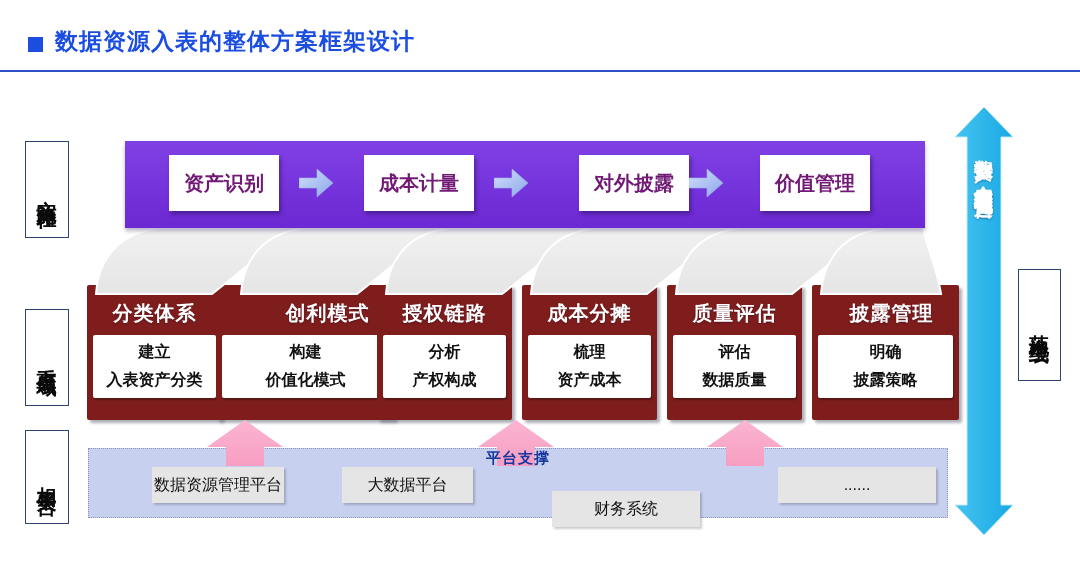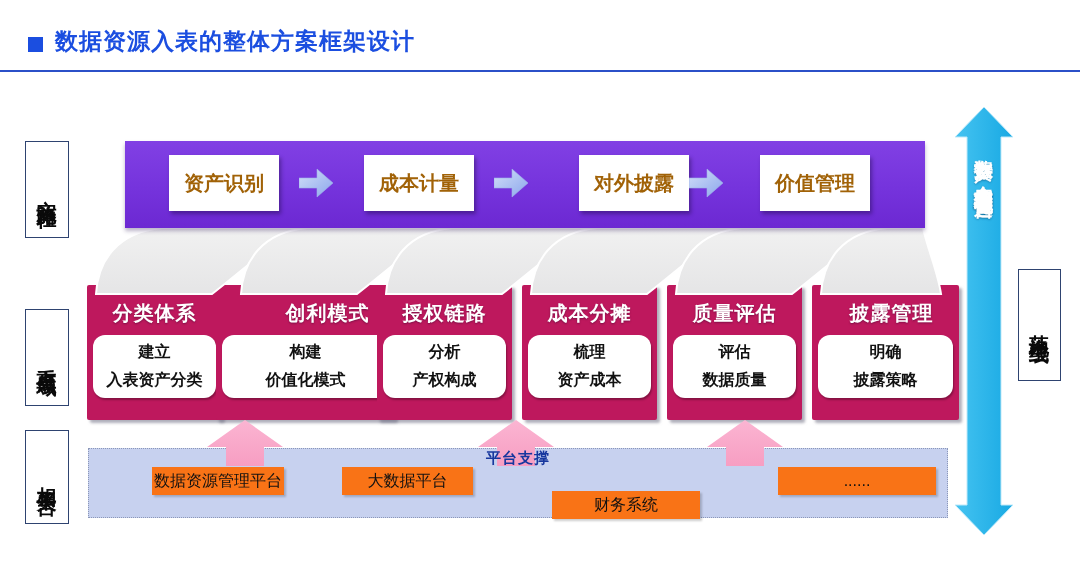--- a/index.html
+++ b/index.html
@@ -22,51 +22,51 @@
   }
   
   .purple-bar{
     position:absolute;left:125px;top:141px;width:800px;height:87px;
     background:linear-gradient(180deg,#8140E4 0%,#7533DC 55%,#6C28D2 100%);
     box-shadow:0 3px 4px rgba(60,40,100,.35);z-index:4;
   }
   .step-box{
     position:absolute;top:155px;width:110px;height:56px;background:#fff;
     display:flex;align-items:center;justify-content:center;
-    font-size:20px;font-weight:600;color:#a16207;z-index:6;
+    font-size:20px;font-weight:600;color:#701a75;z-index:6;
     box-shadow:2px 3px 4px rgba(30,10,70,.45);
   }
   .step-arrow{position:absolute;top:168px;width:34px;height:30px;z-index:6;}
   
   .swoosh-svg{position:absolute;left:80px;top:226px;width:880px;height:76px;z-index:3;pointer-events:none;}
   
   .kbox{
-    position:absolute;top:285px;width:135px;height:135px;background:#be185d;
+    position:absolute;top:285px;width:135px;height:135px;background:#7f1d1d;
     border-radius:2px;z-index:2;box-shadow:3px 3px 3px rgba(110,110,130,.55);
   }
   .kbox-title{
     margin-top:15px;text-align:center;color:#fff;font-size:20px;font-weight:bold;
     letter-spacing:1px;text-shadow:0 1px 2px rgba(0,0,30,.35);
   }
   .kbox-inner{
     position:absolute;left:6px;right:6px;top:50px;height:63px;background:#fff;
-    border-radius:12px;display:flex;flex-direction:column;align-items:center;justify-content:space-evenly;
+    border-radius:2px;display:flex;flex-direction:column;align-items:center;justify-content:space-evenly;
     font-size:16px;font-weight:bold;color:#111;box-shadow:1px 2px 2px rgba(0,0,0,.3);
   }
   
   .platform-bar{
     position:absolute;left:88px;top:448px;width:860px;height:70px;
     background:#C7D1EF;border:1px dotted #8B97B8;box-sizing:border-box;z-index:2;
   }
   .platform-label{
     position:absolute;left:88px;top:449px;width:860px;text-align:center;
     font-size:15px;font-weight:bold;color:#17379E;z-index:8;letter-spacing:1px;
   }
   .pbox{
-    position:absolute;top:467px;height:28px;background:#f97316;
+    position:absolute;top:467px;height:36px;background:#e5e5e5;
     display:flex;align-items:center;justify-content:center;
     font-size:16px;color:#111;z-index:4;box-shadow:2px 2px 2px rgba(0,0,0,.2);
   }
   .support-arrow{position:absolute;top:420px;width:76px;height:46px;z-index:7;}
   
   .cyan-arrow{position:absolute;left:955px;top:107px;width:58px;height:428px;z-index:2;}
   .cyan-text-wrap{
     position:absolute;left:955px;top:145px;width:58px;height:370px;
     display:flex;justify-content:center;z-index:3;
   }

